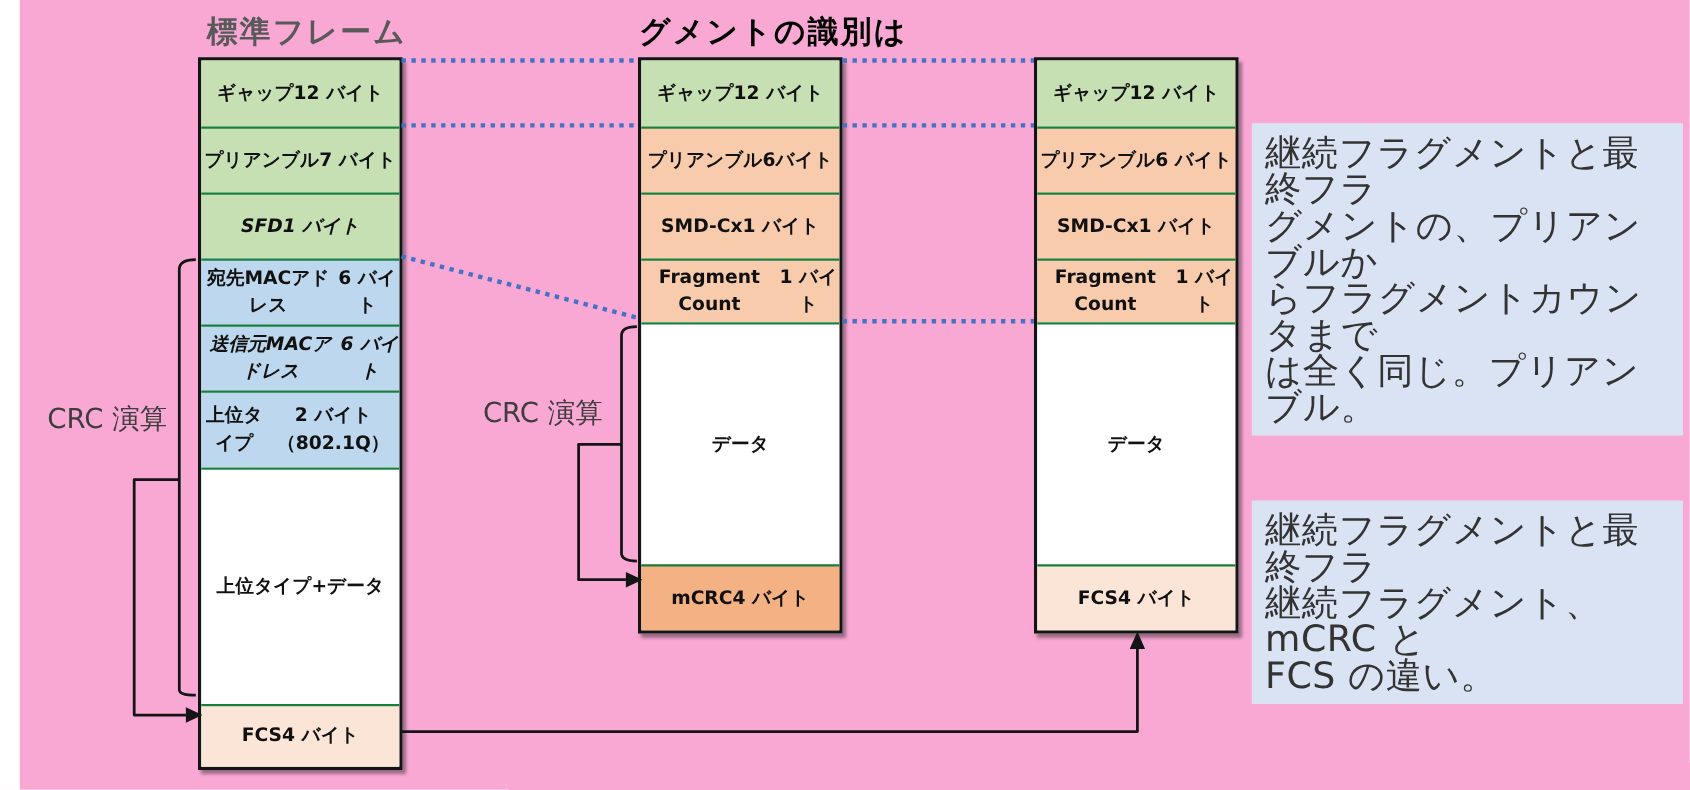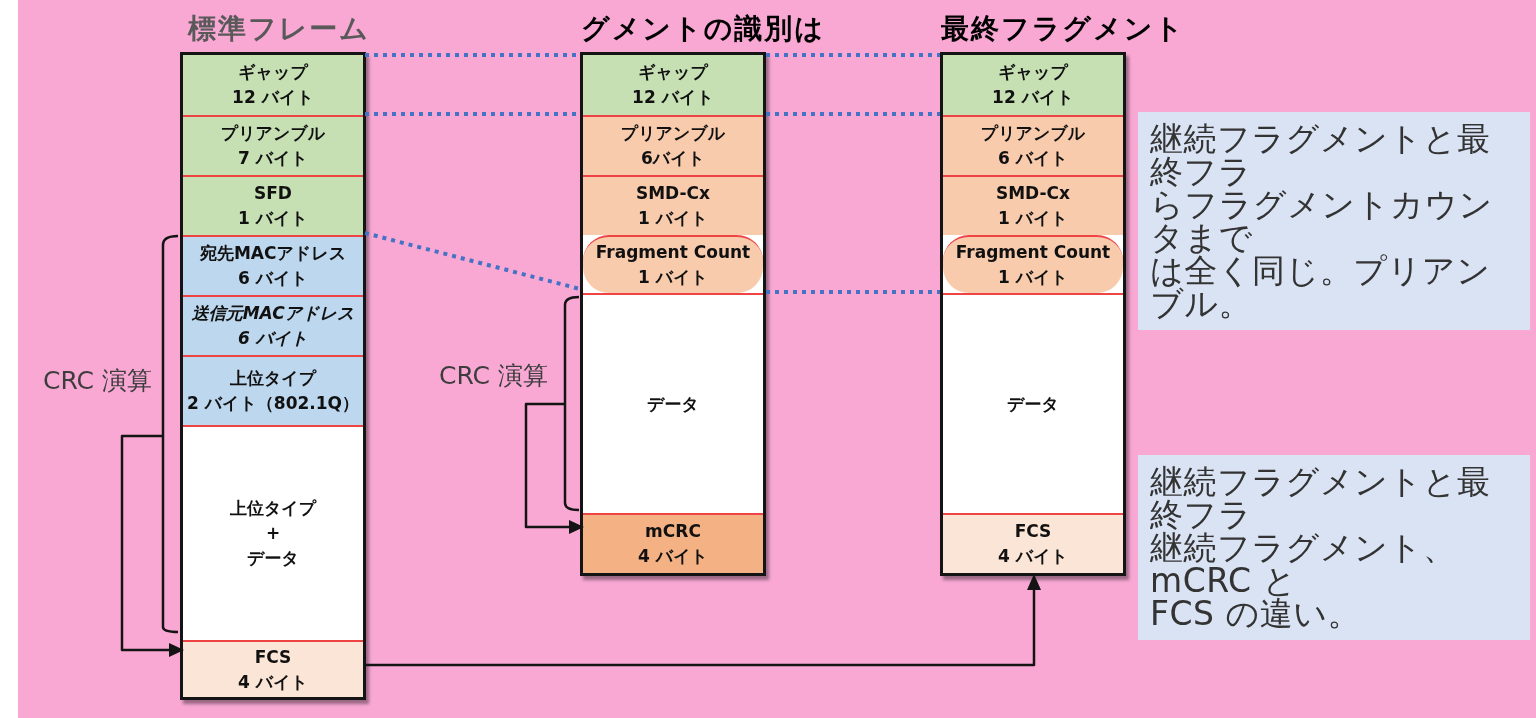--- a/index.html
+++ b/index.html
@@ -9,27 +9,27 @@
   }
   .col {
     position:absolute; top:52px; width:186px; box-sizing:border-box;
     border:3px solid #141414; background:#fff;
     box-shadow:3px 4px 3px rgba(0,0,0,0.38);
   }
   #col-standard { left:162px; }
   #col-continuation { left:562px; }
   #col-final { left:922px; }
   .row {
-    box-sizing:border-box; display:flex; flex-direction:column;
+    box-sizing:border-box; display:flex; flex-direction:row;
     justify-content:center; align-items:center; text-align:center;
     font-weight:bold; font-size:17px; line-height:25px; color:#111;
   }
-  .row + .row { border-top:2px solid #ef4444;align-items:center; }
+  .row + .row { border-top:2px solid #15803d;align-items:center; }
   .h60 { height:60px; } .h70 { height:70px; } .h215 { height:215px; }
-  .h57 { height:57px; } .h58 { height:58px;border-radius:26px; } .h220 { height:220px; }
+  .h57 { height:57px; } .h58 { height:58px; } .h220 { height:220px; }
   .col-title {
     position:absolute; top:12px; font-size:28px; font-weight:bold;
     letter-spacing:2px; color:#000; white-space:nowrap; line-height:34px;
   }
   #title-standard { left:170px; color:#595959; }
   #title-continuation { left:563px; }
   #title-final { left:923px; }
   .crc-label {
     position:absolute; font-size:25px; color:#3d3d3d; white-space:nowrap;
     line-height:30px;
@@ -48,32 +48,31 @@
   .wire { stroke:#141414; stroke-width:2.5; fill:none; stroke-linejoin:round; }
   .arrowhead { fill:#141414; stroke:none; }
 </style>
 </head>
 <body>
 
 <div id="stage">
 
   <div class="col-title" id="title-standard">標準フレーム</div>
   <div class="col-title" id="title-continuation">グメントの識別は</div>
-  <div class="col-title" id="title-final">最終フラグメント</div>
 
   <div class="col" id="col-standard">
     <div class="row h60" style="background: rgb(198, 224, 180);">
       <div>ギャップ</div>
       <div>12 バイト</div>
     </div>
     <div class="row h60" style="background: rgb(198, 224, 180);">
       <div>プリアンブル</div>
       <div>7 バイト</div>
     </div>
-    <div class="row h60" style="background: rgb(198, 224, 180);">
+    <div class="row h60" style="background: rgb(198, 224, 180); font-style: italic;">
       <div>SFD</div>
       <div>1 バイト</div>
     </div>
     <div class="row h60" style="background: rgb(189, 215, 238);">
       <div>宛先MACアドレス</div>
       <div>6 バイト</div>
     </div>
     <div class="row h60" style="background: rgb(189, 215, 238); font-style: italic;">
       <div>送信元MACアドレス</div>
       <div>6 バイト</div>
@@ -143,20 +142,21 @@
       <div>FCS</div>
       <div>4 バイト</div>
     </div>
   </div>
 
   <div class="crc-label" id="crc-label-1">CRC 演算</div>
   <div class="crc-label" id="crc-label-2">CRC 演算</div>
 
   <div class="note" id="note-1" style="background: rgb(218, 227, 243);">
     <div>継続フラグメントと最終フラ</div>
+    <div>グメントの、プリアンブルか</div>
     <div>らフラグメントカウンタまで</div>
     <div>は全く同じ。プリアンブル。</div>
   </div>
   <div class="note" id="note-2" style="background: rgb(218, 227, 243);">
     <div>継続フラグメントと最終フラ</div>
     <div>継続フラグメント、mCRC と</div>
     <div>FCS の違い。</div>
   </div>
 
   <svg id="wires" width="1536" height="718" viewBox="0 0 1536 718">

